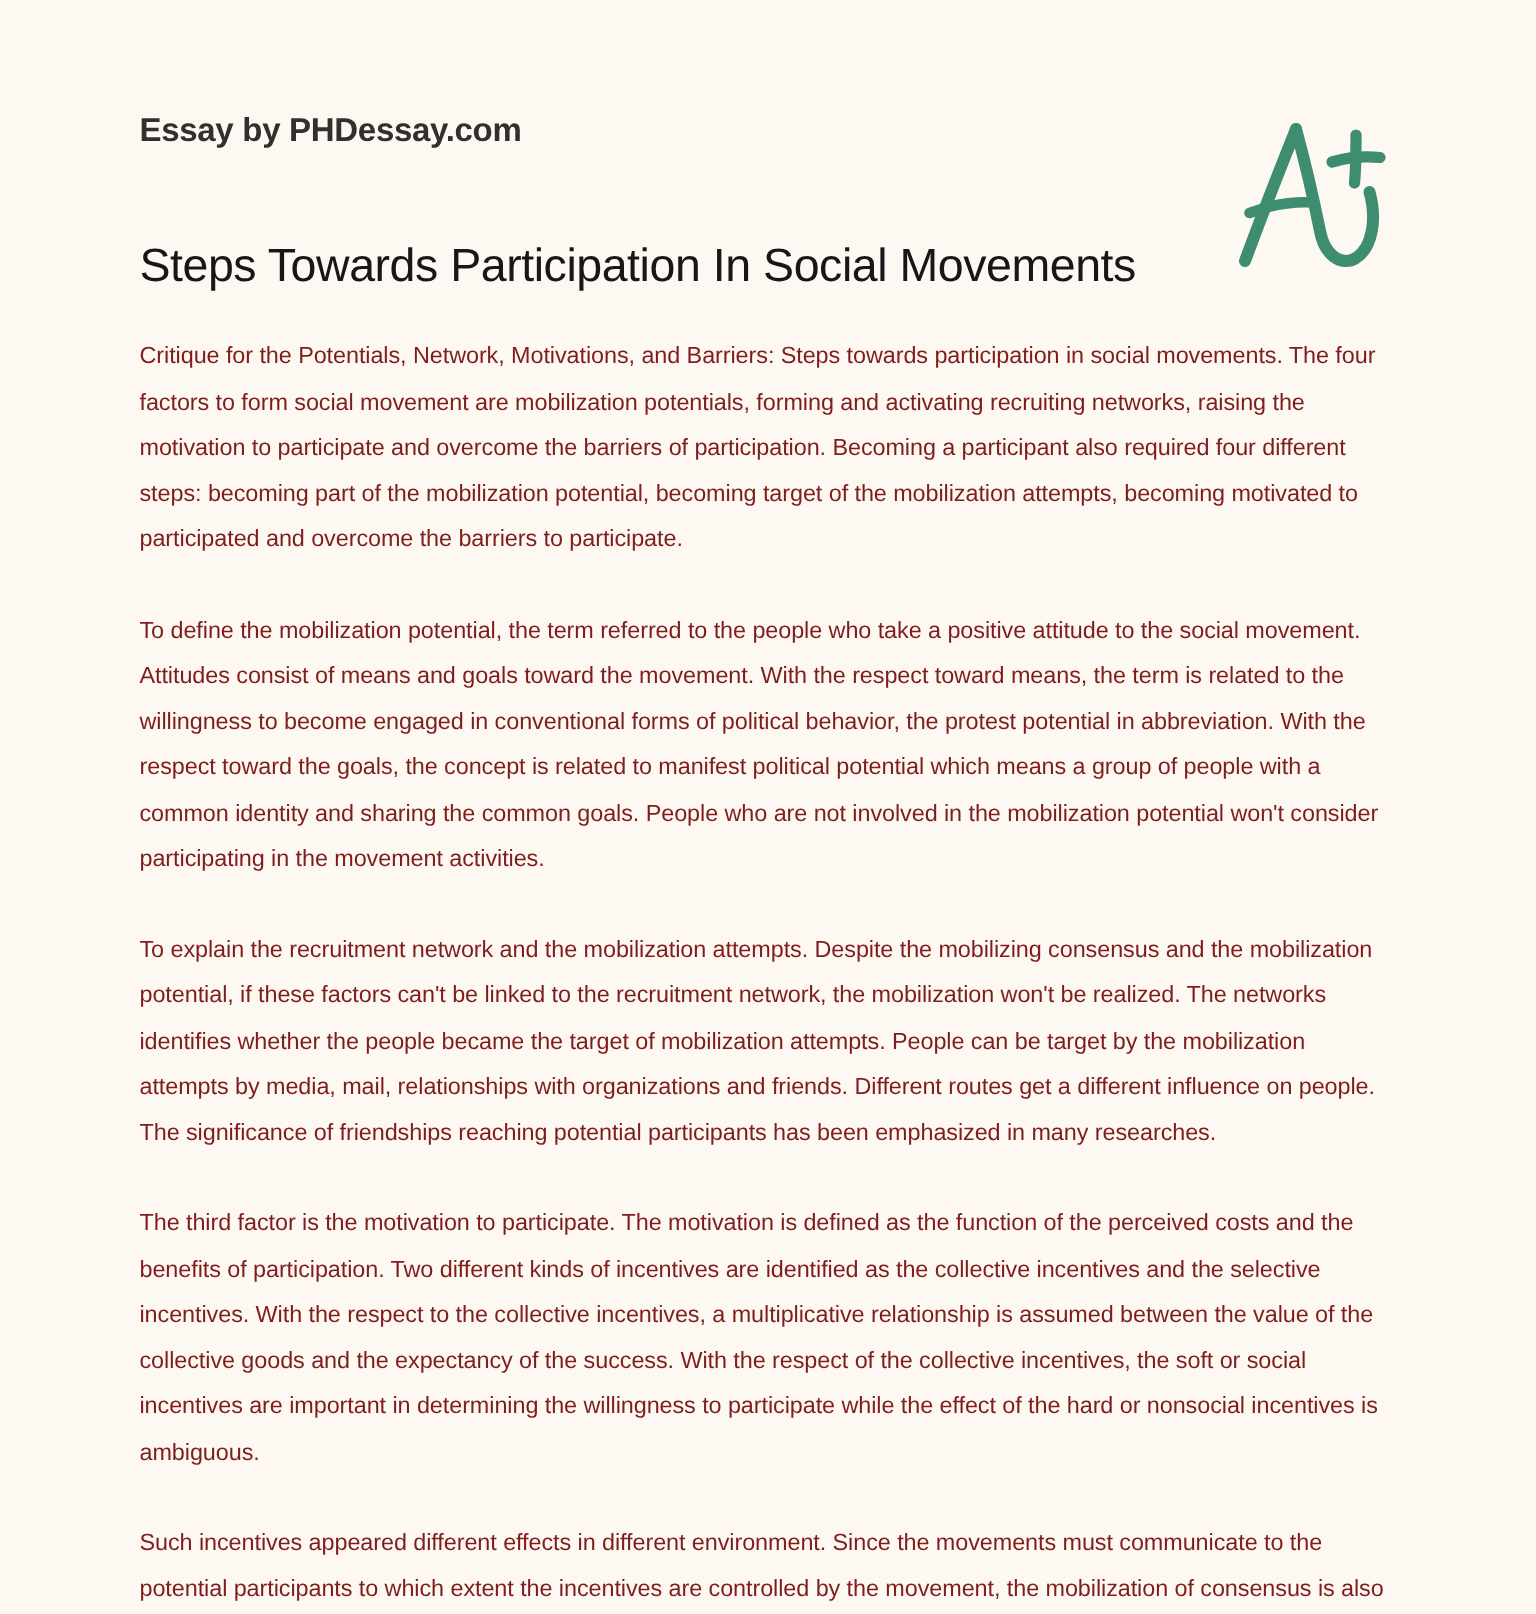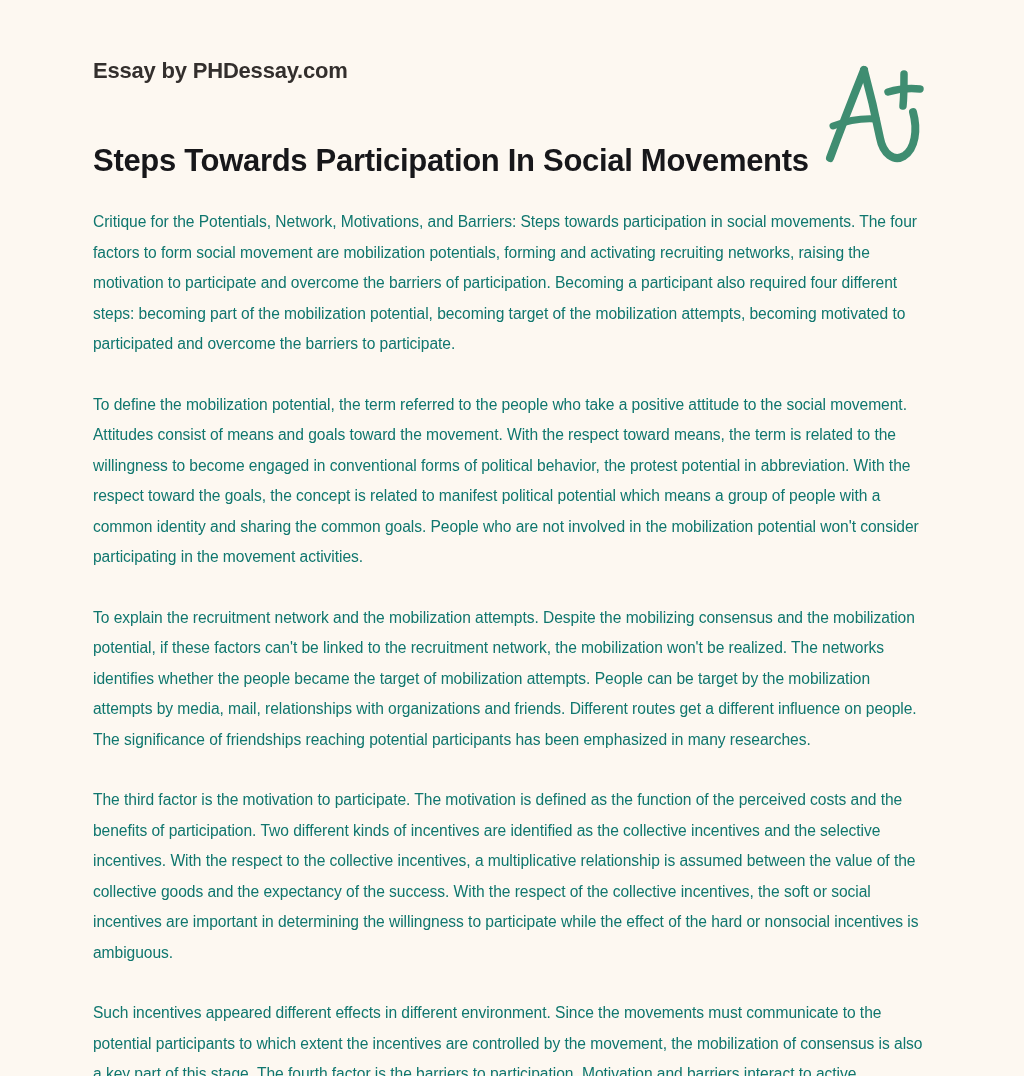--- a/index.html
+++ b/index.html
@@ -12,21 +12,21 @@
     background: #fdf8f1;
     font-family: "Liberation Sans", sans-serif;
     overflow: hidden;
     position: relative;
   }
   .page {
     position: relative;
     width: 1024px;
     height: 1076px;
     box-sizing: border-box;
-    padding: 0 93px;
+    padding: 16px 93px;
   }
   
   .header {
     position: relative;
     padding-top: 58px;
   }
   .brand {
     font-size: 22px;
     font-weight: bold;
     color: #332f2d;
@@ -58,35 +58,35 @@
     width: 120px;
     height: 110px;
   }
   .logo svg { display: block; width: 120px; height: 110px; }
 
   
   .doc-title {
     margin: 0;
     padding-top: 58px;
     font-size: 31px;
-    font-weight: bold;
+    font-weight: normal;
     color: #17171a;
     letter-spacing: -0.3px;
     line-height: 1.25;
   }
 
   
   .body-copy {
     padding-top: 26px;
   }
   .body-copy p {
     margin: 0 0 30px 0;
     font-size: 15.6px;
     line-height: 30.5px;
-    color: #0f766e;
+    color: #7f1d1d;
     letter-spacing: -0.05px;
     text-align: left;
   }
   .body-copy p:last-child { margin-bottom: 0; }
 </style>
 </head>
 <body>
 
 <div class="page">
 

